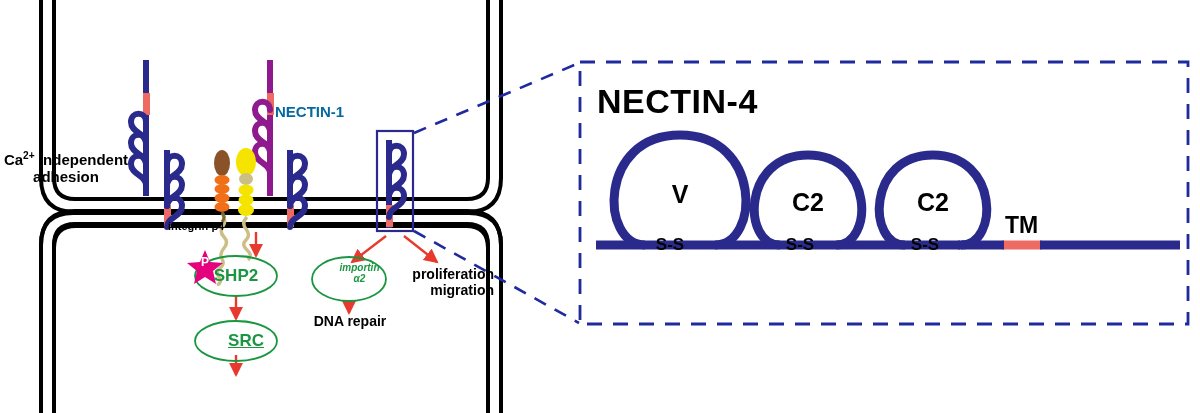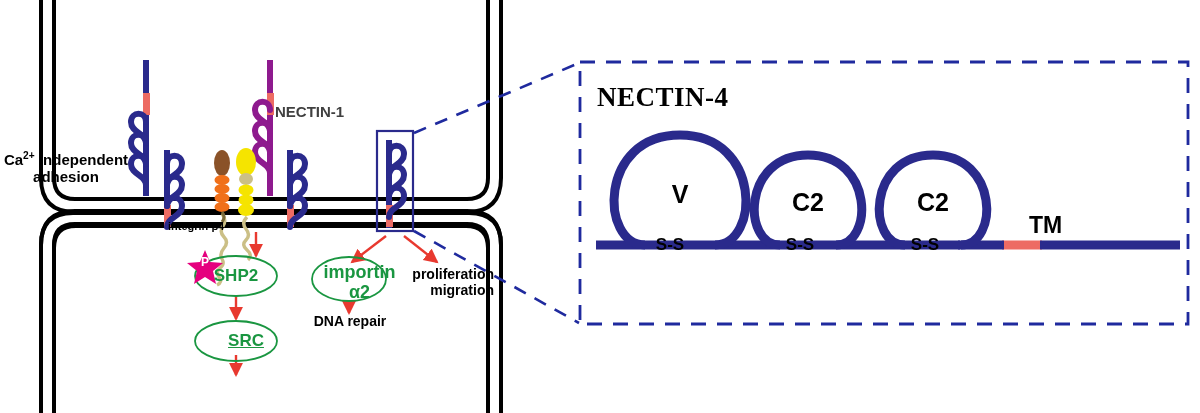--- a/index.html
+++ b/index.html
@@ -3,21 +3,21 @@
 <meta charset="utf-8">
 <style>
   html,body{margin:0;padding:0;background:#ffffff;}
   body{width:1200px;height:413px;overflow:hidden;
        font-family:"Liberation Sans", sans-serif;}
   #stage{position:relative;width:1200px;height:413px;background:#fff;}
   #stage svg{position:absolute;left:0;top:0;}
   .lbl{position:absolute;font-weight:bold;color:#000;line-height:1.12;}
   .lbl.center{text-align:center;}
   .grn{color:#1a9641;}
-  .mag{color:#404040;}
+  .mag{color:#0369a1;}
   .sup{font-size:0.68em;vertical-align:super;}
 </style>
 </head>
 <body>
 
 <div id="stage">
 
   <svg width="1200" height="413" viewBox="0 0 1200 413">
     <defs>
       <marker id="redArrow" markerWidth="7" markerHeight="7" refX="5.2" refY="3" orient="auto">
@@ -169,39 +169,39 @@
   <div class="lbl mag" style="left:275px;top:104px;font-size:15px;">NECTIN-1</div>
 
   <div class="lbl" style="left:168px;top:220px;font-size:11px;">integrin β4</div>
 
   <div class="lbl center" style="left:196px;top:256px;width:18px;font-size:12px;color:#fff;">P</div>
 
   <div class="lbl center grn" style="left:196px;top:266px;width:80px;font-size:17px;">SHP2</div>
 
   <div class="lbl center grn" style="left:196px;top:331px;width:100px;font-size:17px;text-decoration:underline;">SRC</div>
 
-  <div class="lbl center grn" style="left:314px;top:262px;width:91px;font-size:18px;">
+  <div class="lbl center grn" style="left:314px;top:262px;width:91px;font-size:10px;font-style:italic;">
     <span>importin</span><br>
     <span>α2</span>
   </div>
 
 
   <div class="lbl center" style="left:300px;top:314px;width:100px;font-size:14px;">DNA repair</div>
 
   <div class="lbl center" style="left:394px;top:267px;width:100px;font-size:14px;text-align:right;">
     <span>proliferation</span><br>
     <span>migration</span>
   </div>
 
-  <div class="lbl" style="left:597px;top:82px;font-size:27px;letter-spacing:0.5px;font-family:Liberation Serif, serif;">NECTIN-4</div>
+  <div class="lbl" style="left:597px;top:82px;font-size:34px;letter-spacing:0.5px;">NECTIN-4</div>
 
   <div class="lbl center" style="left:655px;top:180px;width:50px;font-size:25px;">V</div>
   <div class="lbl center" style="left:783px;top:188px;width:50px;font-size:25px;">C2</div>
   <div class="lbl center" style="left:908px;top:188px;width:50px;font-size:25px;">C2</div>
 
   <div class="lbl center" style="left:640px;top:235px;width:60px;font-size:17px;">S-S</div>
   <div class="lbl center" style="left:770px;top:235px;width:60px;font-size:17px;">S-S</div>
   <div class="lbl center" style="left:895px;top:235px;width:60px;font-size:17px;">S-S</div>
 
-  <div class="lbl" style="left:1005px;top:213px;font-size:23px;margin-left:24px;">TM</div>
+  <div class="lbl" style="left:1005px;top:213px;font-size:23px;">TM</div>
 
 
 </div>
 
 </body></html>

